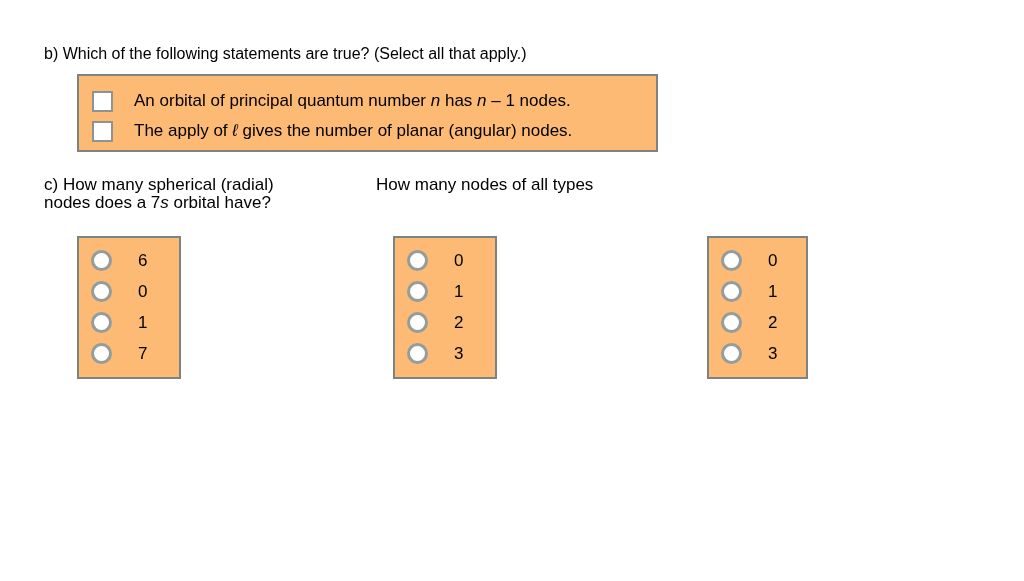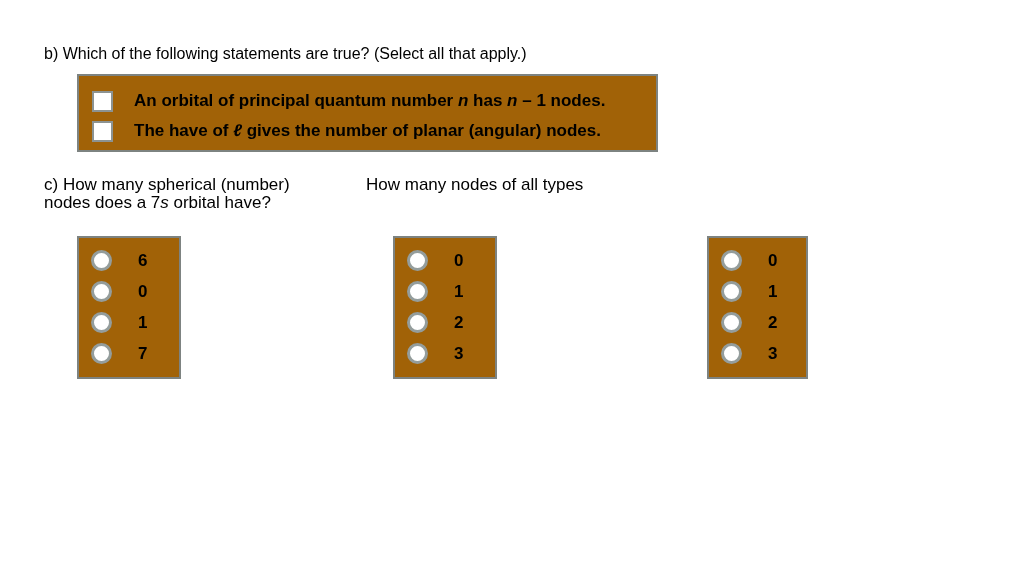--- a/index.html
+++ b/index.html
@@ -15,24 +15,23 @@
   .q-title {
     position: absolute;
     left: 44px;
     top: 45px;
     font-size: 16px;
     line-height: 18px;
     white-space: nowrap;
   }
   .panel {
     position: absolute;
-    background: #a16207;
+    background: #fdba74;
     border: 2px solid #7d8381;
     box-sizing: border-box;
-    font-weight: bold;
   }
   #checkbox-panel {
     left: 77px;
     top: 74px;
     width: 581px;
     height: 78px;
     padding: 10px 0 0 13px;
     display: flex;
     flex-direction: column;
   }
@@ -57,21 +56,21 @@
   }
   .var { font-style: italic; }
   .q-text {
     position: absolute;
     top: 176px;
     font-size: 17px;
     line-height: 17.5px;
     white-space: nowrap;
   }
   #q1-text { left: 44px; }
-  #q2-text { left: 366px; }
+  #q2-text { left: 376px; }
   #q3-text { left: 676px; }
   .radio-panel {
     top: 236px;
     width: 104px;
     height: 143px;
     padding: 12px 0 0 12px;
   }
   #radio-panel-1 { left: 77px; }
   #radio-panel-2 { left: 393px; }
   #radio-panel-3 { left: 707px; width: 101px; }
@@ -103,26 +102,26 @@
 
   <div class="q-title">b) Which of the following statements are true? (Select all that apply.)</div>
 
   <div id="checkbox-panel" class="panel">
     <div class="cb-row">
       <span class="checkbox"></span>
       <span class="cb-label"><span>An orbital of principal quantum number </span><i class="var">n</i><span> has </span><i class="var">n</i><span> – 1 nodes.</span></span>
     </div>
     <div class="cb-row">
       <span class="checkbox"></span>
-      <span class="cb-label"><span>The have of </span><i class="var">ℓ</i><span></span><span> gives the number of planar (angular) nodes.</span></span>
+      <span class="cb-label"><span>The apply of </span><i class="var">ℓ</i><span></span><span> gives the number of planar (angular) nodes.</span></span>
     </div>
   </div>
 
   <div id="q1-text" class="q-text">
-    <div><span>c) How many spherical (number)</span></div>
+    <div><span>c) How many spherical (radial)</span></div>
     <div><span>nodes does a 7</span><i class="var">s</i><span> orbital have?</span></div>
   </div>
 
   <div id="q2-text" class="q-text">
     <div><span>How many nodes of all types</span></div>
   </div>
 
 
   <div id="radio-panel-1" class="panel radio-panel">
     <div class="radio-row">

